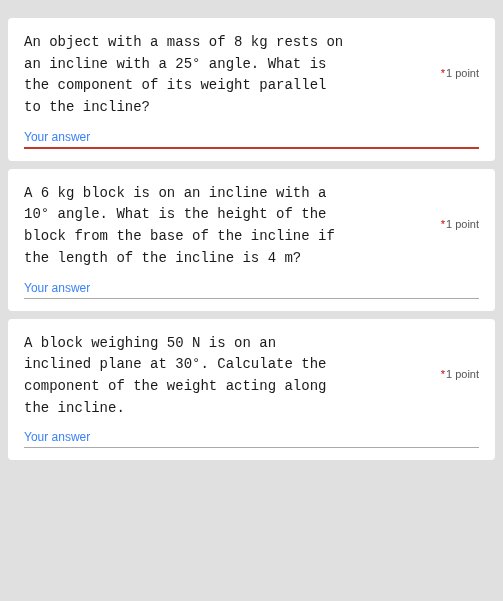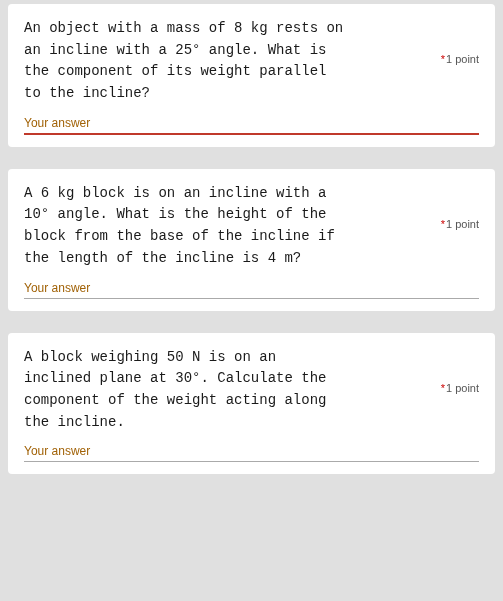--- a/index.html
+++ b/index.html
@@ -13,24 +13,24 @@
       min-height: 601px;
       background-color: #e8e8e8;
       font-family: 'Courier New', Courier, monospace;
       font-size: 14px;
     }
 
     .page-container {
       width: 503px;
       min-height: 601px;
       background-color: #e0e0e0;
-      padding: 4px 8px;
+      padding: 18px 8px;
       display: flex;
       flex-direction: column;
-      gap: 22px;
+      gap: 8px;
     }
 
     .question-card {
       background-color: #ffffff;
       border-radius: 4px;
       padding: 14px 16px 12px 16px;
       position: relative;
     }
 
     .question-header {
@@ -70,21 +70,21 @@
 
     .answer-area-2 {
       margin-top: 10px;
       border-bottom: 1px solid #aaaaaa;
       padding-bottom: 2px;
     }
 
     .your-answer-label {
       font-family: Arial, sans-serif;
       font-size: 12px;
-      color: #a16207;
+      color: #3b82f6;
     }
   </style>
 </head>
 <body>
 
 <div class="page-container">
 
   <div class="question-card">
     <div class="question-header">
       <div class="question-text">An object with a mass of 8 kg rests on<br>an incline with a 25° angle. What is<br>the component of its weight parallel<br>to the incline?</div>

